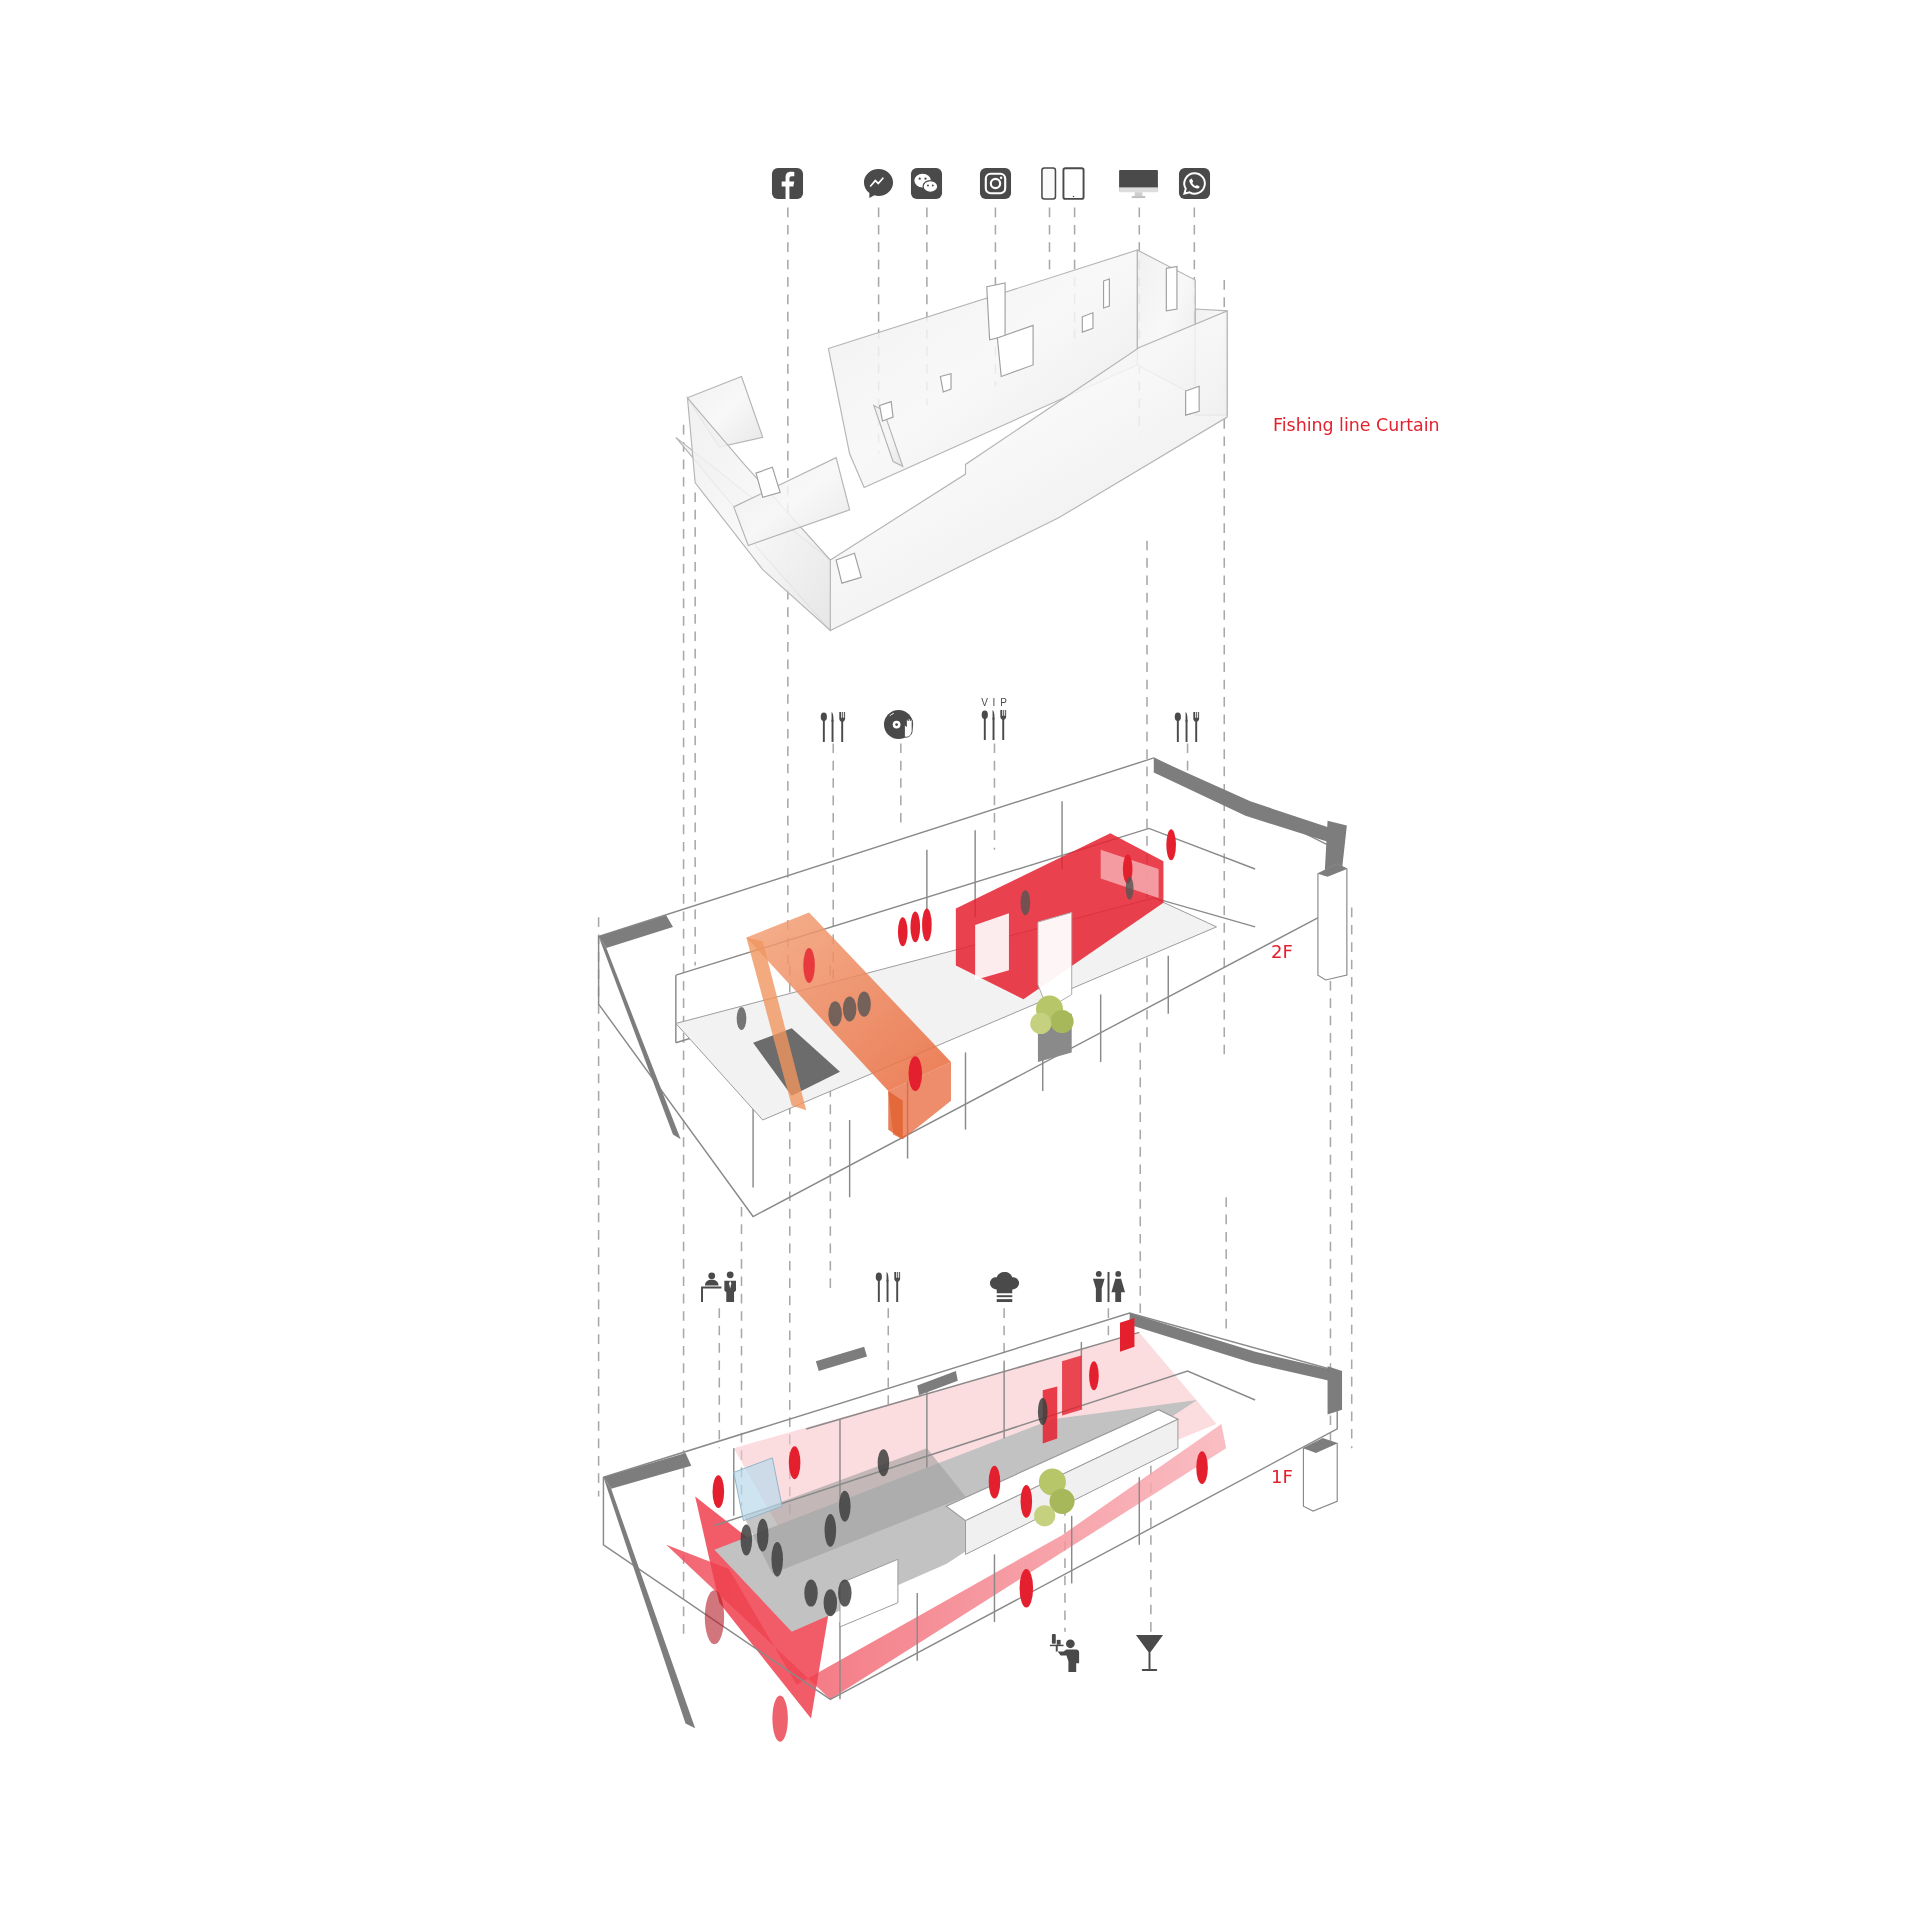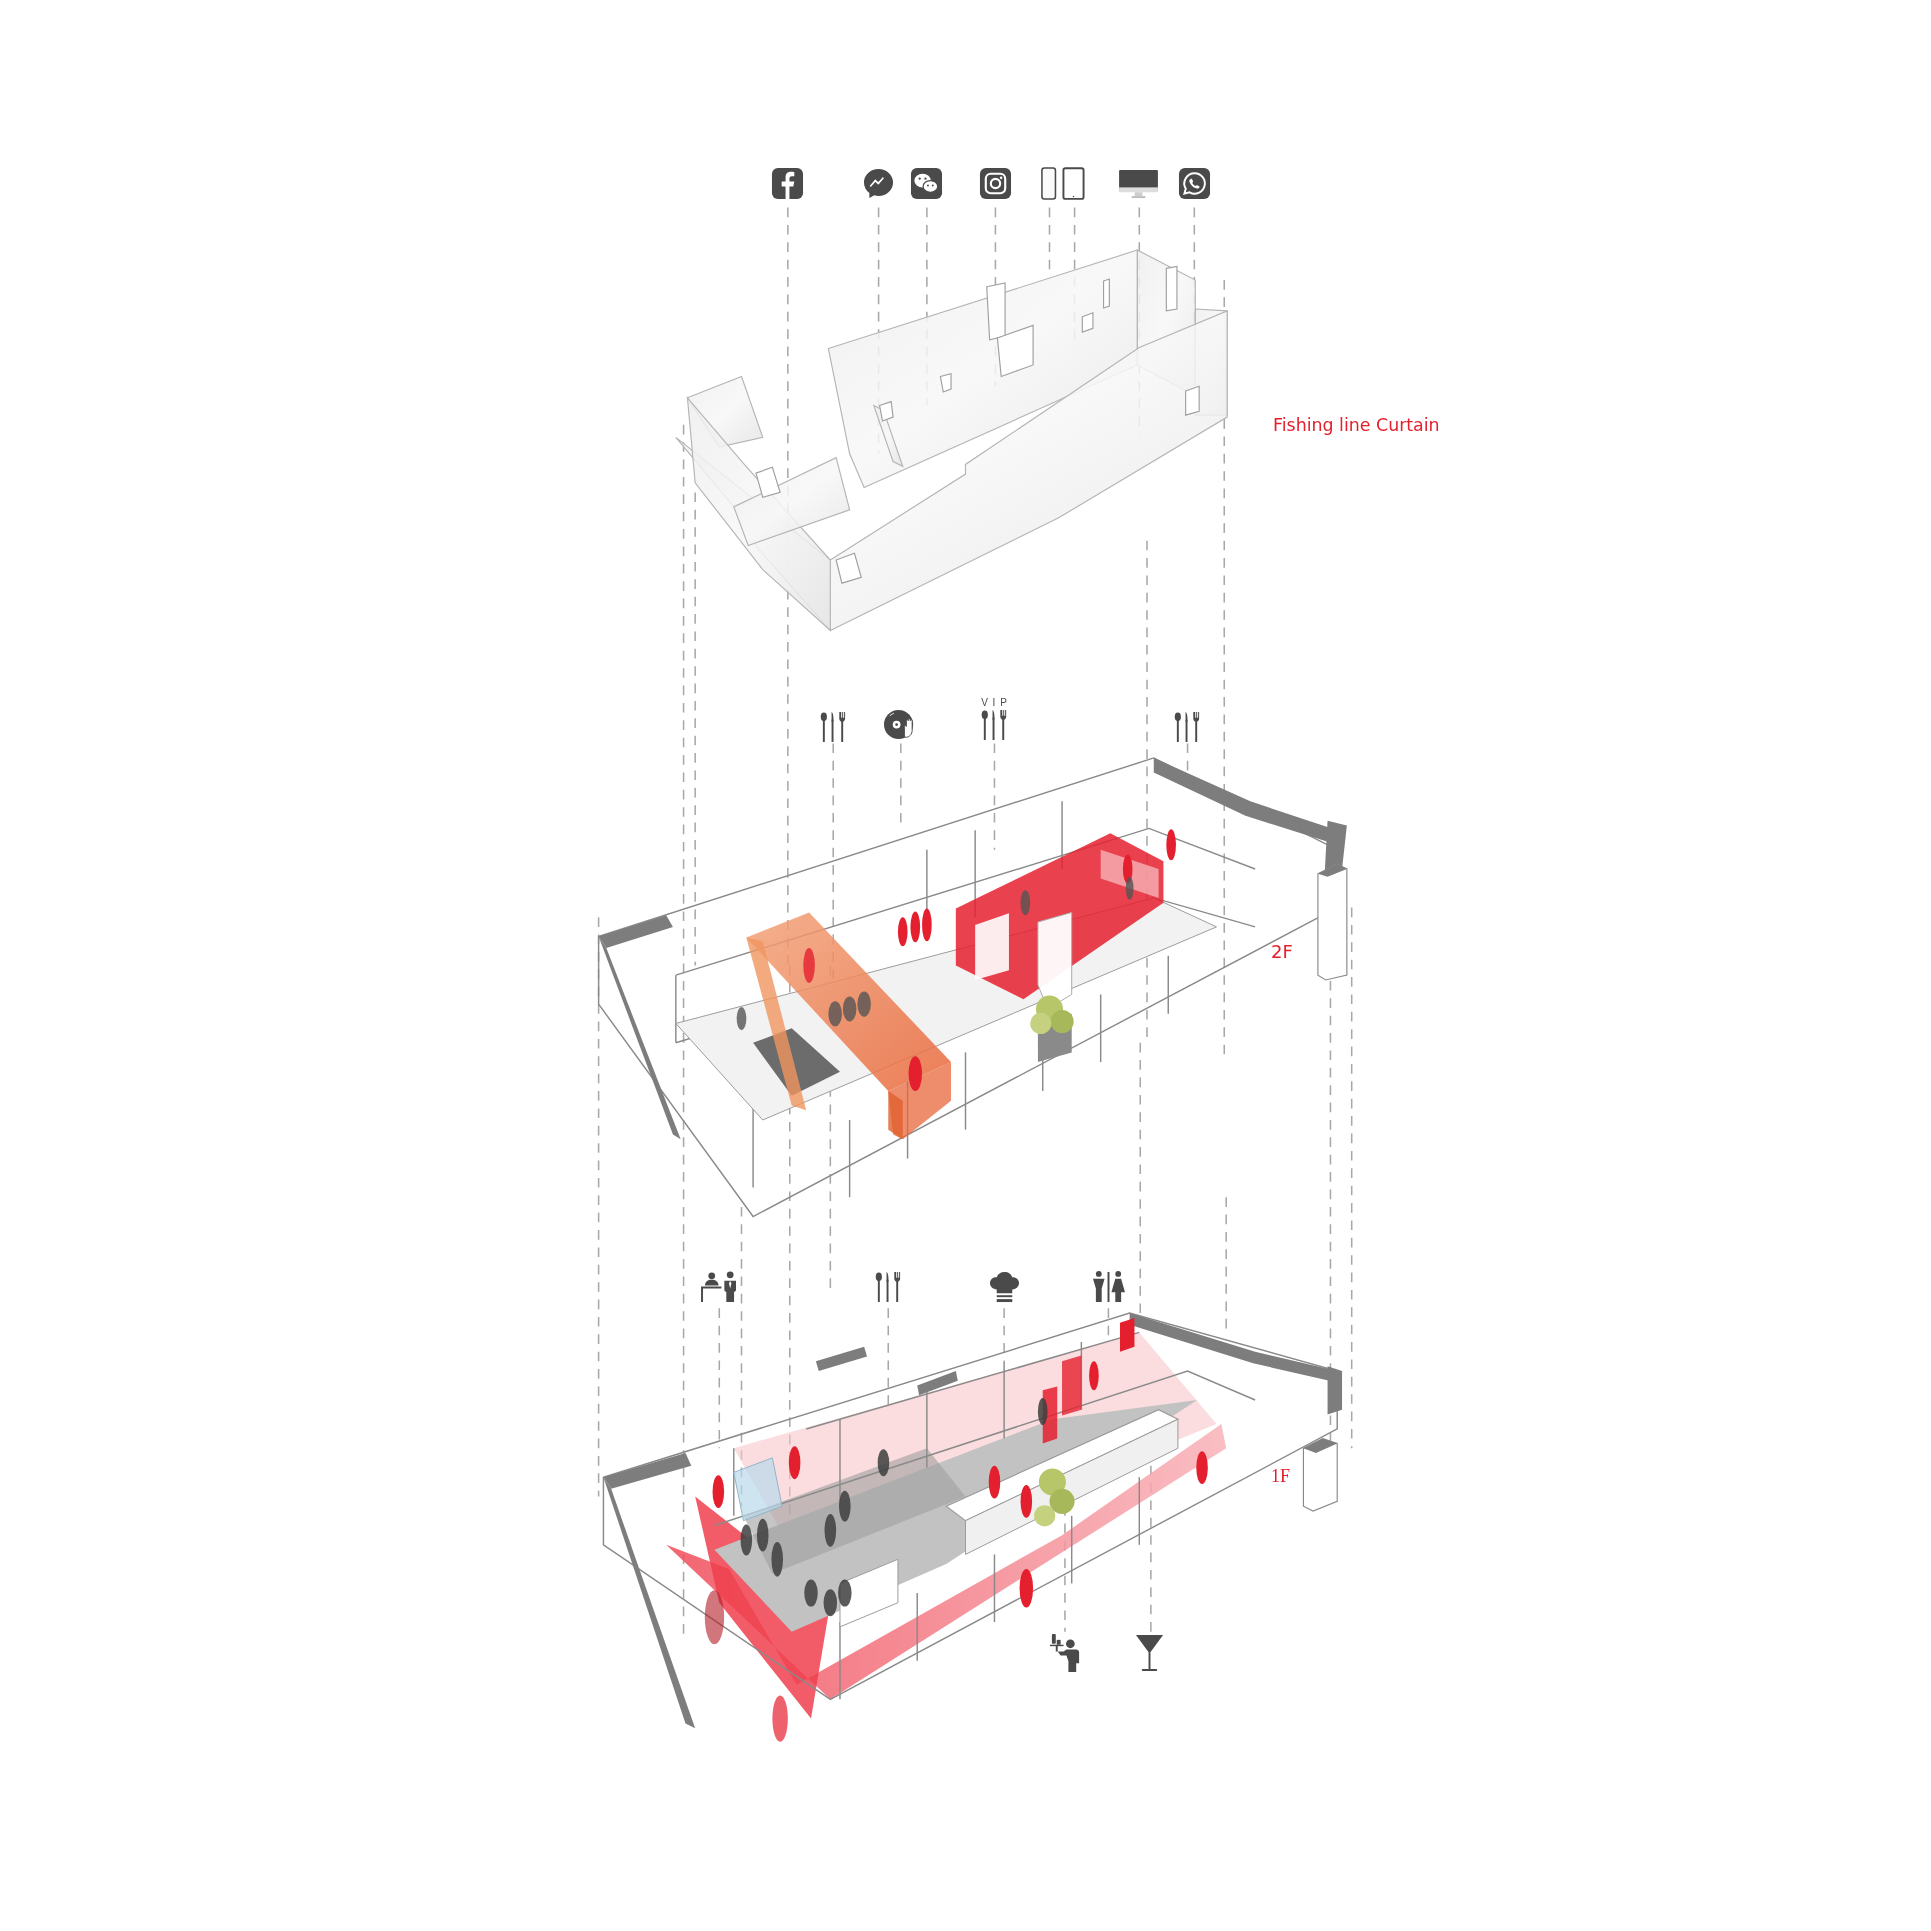--- a/index.html
+++ b/index.html
@@ -2,21 +2,21 @@
 <html><head>
 <meta charset="utf-8">
 <style>
   html, body { margin: 0; padding: 0; background: #ffffff; }
   body { width: 1931px; height: 1931px; position: relative; overflow: hidden; font-family: "Liberation Sans", "DejaVu Sans", sans-serif; }
   #stage { position: absolute; left: 0; top: 0; width: 1923px; height: 1931px; }
   .label { position: absolute; color: #e5202e; font-family: "DejaVu Sans", "Liberation Sans", sans-serif; white-space: nowrap; }
   .label.curtain { left: 1273px; top: 415px; font-size: 17.4px; }
   .label.floor { font-size: 18px; }
   .label.f2 { left: 1271px; top: 941px; }
-  .label.f1 { left: 1271px; top: 1466px; font-family: Liberation Serif, serif; }
+  .label.f1 { left: 1271px; top: 1466px; }
   .icon { position: absolute; width: 33px; height: 33px; }
   .icon svg { width: 100%; height: 100%; display: block; }
 </style>
 </head>
 <body>
 
 <div id="stage">
 
 <svg width="1931" height="1931" viewBox="0 0 2000 2000" xmlns="http://www.w3.org/2000/svg">
   <defs>

